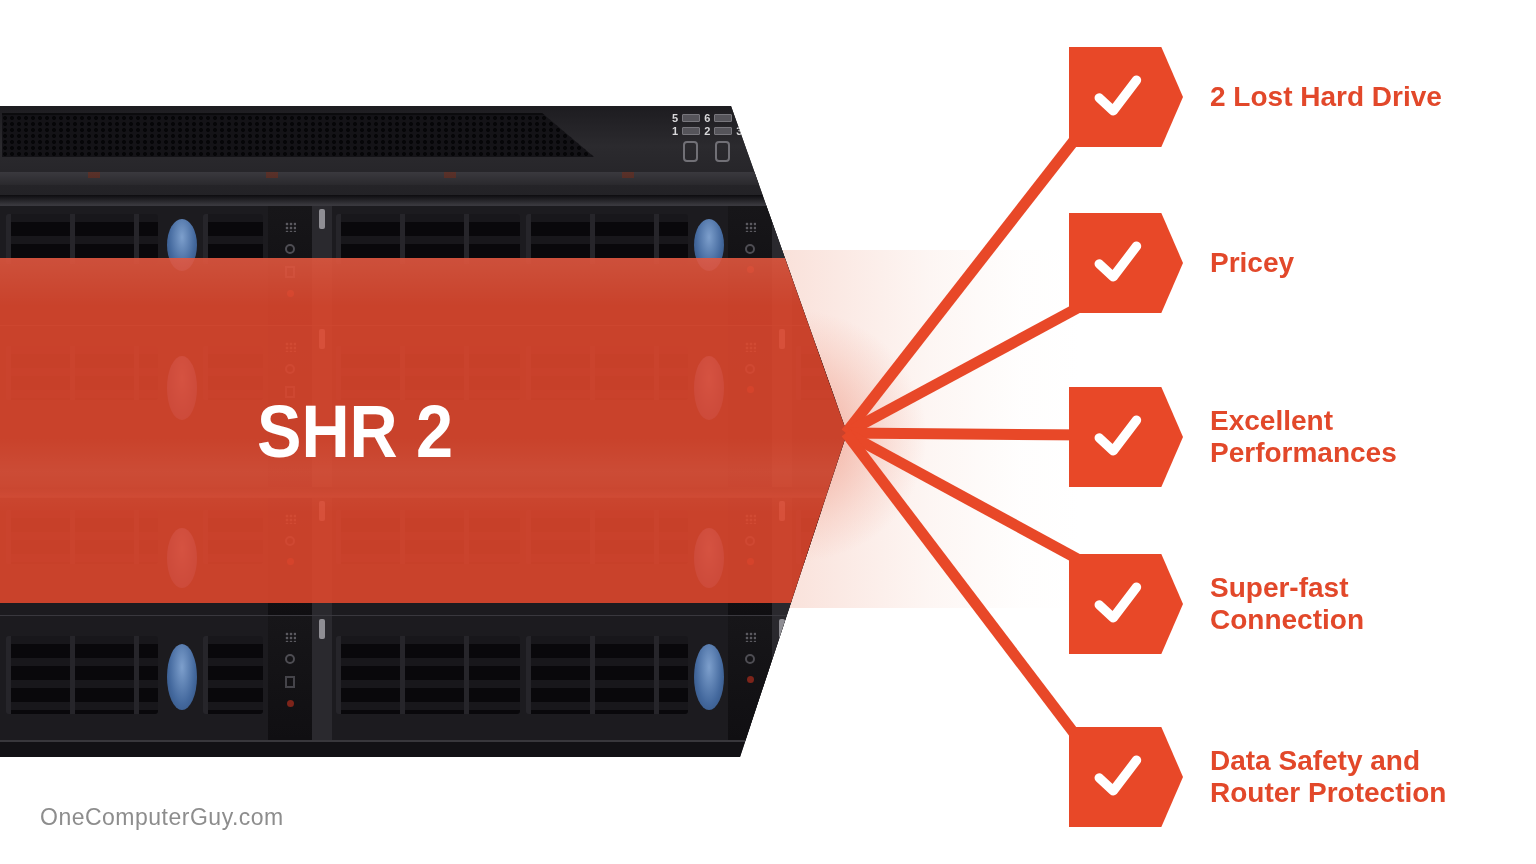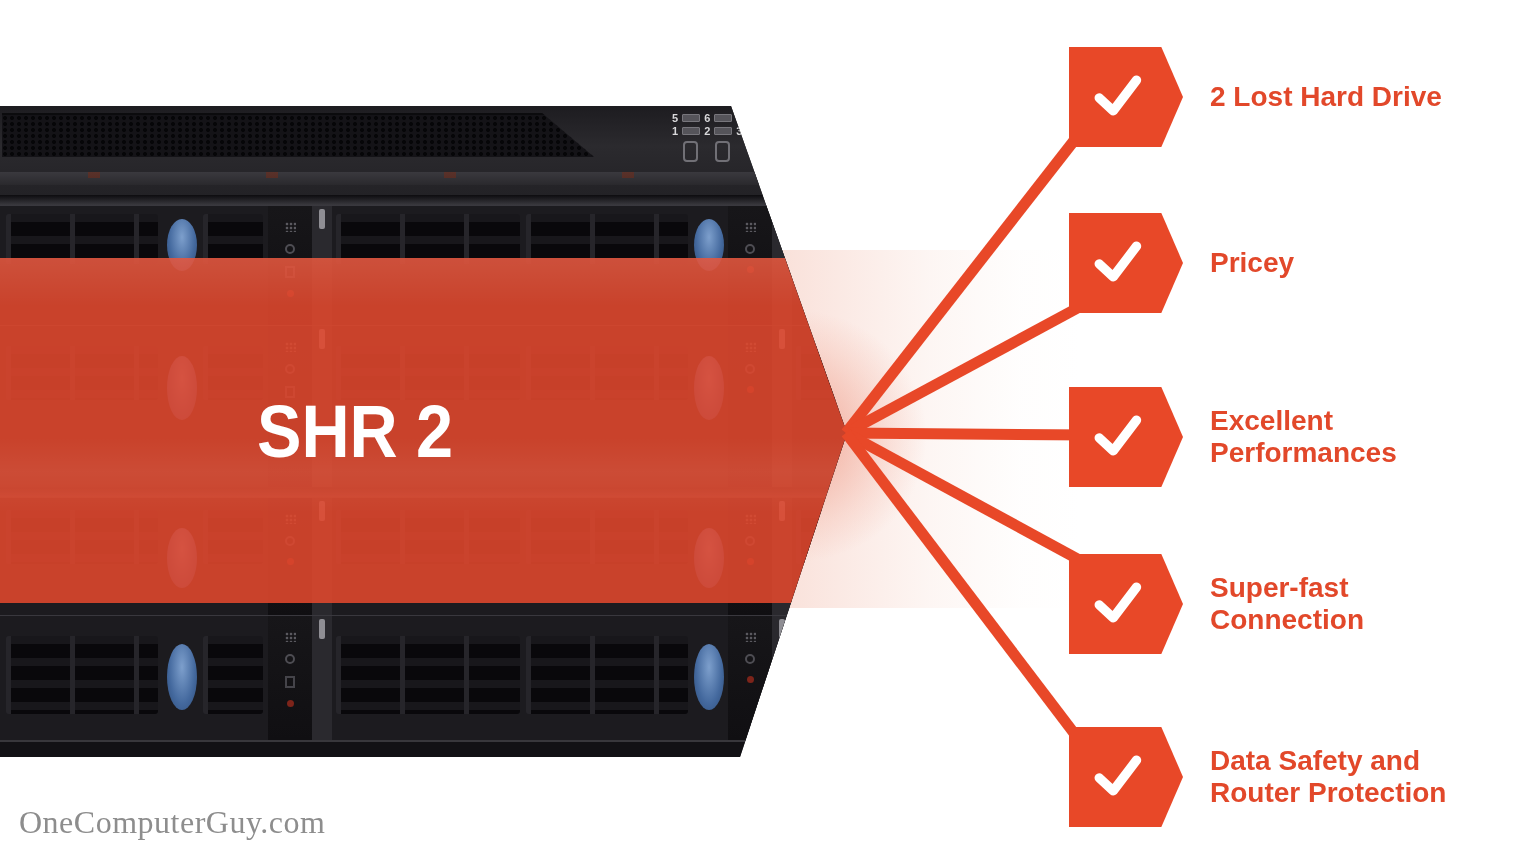--- a/index.html
+++ b/index.html
@@ -108,22 +108,22 @@
     clip-path:polygon(0 0, 81% 0, 100% 50%, 81% 100%, 0 100%); }
   .b1 { top:47px; } .b2 { top:213px; } .b3 { top:387px; } .b4 { top:554px; } .b5 { top:727px; }
   .badge svg { position:absolute; left:19px; top:21px; }
 
   .feat { position:absolute; left:1210px; width:330px; height:102px; z-index:6;
     display:flex; flex-direction:column; justify-content:center;
     color:#E2482A; font-weight:bold; font-size:28px; line-height:32px; }
   .f1 { top:46px; } .f2 { top:212px; } .f3 { top:386px; } .f4 { top:553px; } .f5 { top:726px; }
 
   
-  .watermark { position:absolute; left:19px; top:804px; z-index:6;
-    color:#8d8d8d; font-size:32px; font-weight:normal; letter-spacing:.5px;font-family:Liberation Serif, serif; }
+  .watermark { position:absolute; left:40px; top:804px; z-index:6;
+    color:#8d8d8d; font-size:23px; font-weight:normal; letter-spacing:.5px; }
 </style>
 </head>
 <body>
 
 <div class="canvas">
 
   <div class="glow"></div>
 
   <div class="server">
     <div class="bezel">

